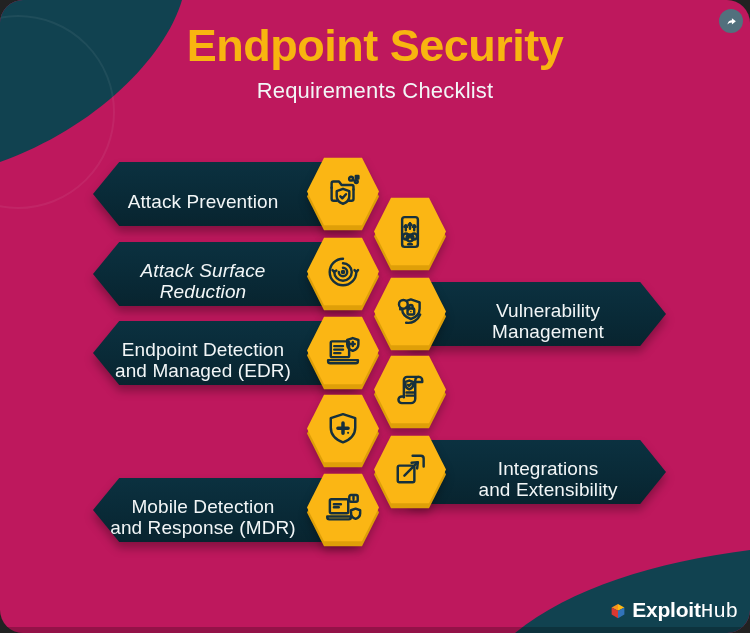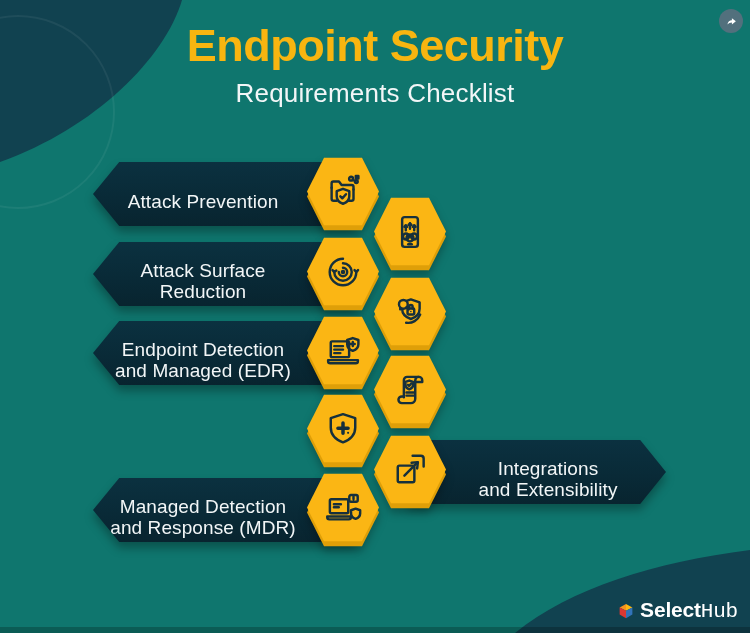--- a/index.html
+++ b/index.html
@@ -1,29 +1,30 @@
 <!DOCTYPE html>
 <html><head>
 <meta charset="utf-8">
 <style>
   html,body{margin:0;padding:0;}
   body{font-family:"Liberation Sans", sans-serif; background:#222;}
   .stage{
     position:relative; width:750px; height:633px; overflow:hidden;
-    background:#0f766e;
+    background:#be185d;
+    border-radius:23px;
   }
   svg{display:block;}
   
   .bg-svg{position:absolute; inset:0; width:750px; height:633px;}
   .bottom-strip{position:absolute; left:0; bottom:0; width:100%; height:6px;
     background:rgba(0,0,0,0.22);}
   
   .header{position:absolute; left:0; top:20px; width:100%; text-align:center;}
   .title{color:#f8b510; font-size:45px; font-weight:700; letter-spacing:-0.5px; line-height:1.15;}
-  .subtitle{color:#f2f6f7; font-size:26px; font-weight:400; margin-top:6px; letter-spacing:0.2px;}
+  .subtitle{color:#f2f6f7; font-size:22px; font-weight:400; margin-top:6px; letter-spacing:0.2px;}
   
   .share-btn{position:absolute; left:719px; top:9px; width:24px; height:24px;
     border-radius:50%; background:#52707d; display:flex; align-items:center;
     justify-content:center; cursor:pointer;}
   .share-btn svg{width:15px; height:15px;}
   
   .bar-wrap{position:absolute; height:64px; filter:drop-shadow(0 6px 5px rgba(0,0,0,0.30));}
   .bar{position:absolute; inset:0; background:linear-gradient(180deg,#0b3140 0%,#092a37 55%,#08242f 100%);
     display:flex; align-items:center; justify-content:center;}
   .bar.left-point{clip-path:polygon(10% 0, 100% 0, 100% 100%, 10% 100%, 0 50%);}
@@ -85,21 +86,21 @@
         <path d="M12,10.2 l3.6,1.3 v2.9 c0,2.4 -1.9,3.7 -3.6,4.3 c-1.7,-0.6 -3.6,-1.9 -3.6,-4.3 v-2.9 z"></path>
         <path d="M10.5,14.5 l1.1,1.1 2.1,-2.3"></path>
         <circle cx="16.6" cy="4.4" r="1.1"></circle>
         <circle cx="19.6" cy="6" r="0.8"></circle>
         <rect x="19.3" y="2.8" width="1.5" height="1.5"></rect>
         <path d="M17.6,5 l1.3,0.7"></path>
       </svg>
     </div>
   </div>
 
-  <div class="bar-wrap" style="left:93px; top:242px; width:262px;">
+  <div class="bar-wrap" style="left:93px; top:242px; width:262px;font-style:italic;">
     <div class="bar left-point">
       <div class="bar-label">Attack Surface
 Reduction</div>
     </div>
   </div>
   <div class="hex-wrap" style="left:307px; top:236px;">
     <div class="hex-shadow"></div>
     <div class="hex">
       <svg viewBox="0 0 24 24" fill="none" stroke="#16303c" stroke-width="1.4" stroke-linecap="round" stroke-linejoin="round">
         <circle cx="12" cy="12" r="1.3" fill="#16303c" stroke="none"></circle>
@@ -137,21 +138,21 @@
       <svg viewBox="0 0 24 24" fill="none" stroke="#16303c" stroke-width="1.4" stroke-linecap="round" stroke-linejoin="round">
         <path d="M12,3.5 l7,2.3 v5.3 c0,4.6 -3.6,7.2 -7,8.5 c-3.4,-1.3 -7,-3.9 -7,-8.5 V5.8 z"></path>
         <path d="M12,8.6 v5.8 M9.1,11.5 h5.8" stroke-width="2"></path>
         <circle cx="14.9" cy="14.2" r="0.6" fill="#16303c" stroke="none"></circle>
       </svg>
     </div>
   </div>
 
   <div class="bar-wrap" style="left:93px; top:478px; width:262px;">
     <div class="bar left-point">
-      <div class="bar-label">Managed Detection
+      <div class="bar-label">Mobile Detection
 and Response (MDR)</div>
     </div>
   </div>
   <div class="hex-wrap" style="left:307px; top:472px;">
     <div class="hex-shadow"></div>
     <div class="hex">
       <svg viewBox="0 0 24 24" fill="none" stroke="#16303c" stroke-width="1.4" stroke-linecap="round" stroke-linejoin="round">
         <rect x="4.5" y="7" width="10.5" height="8" rx="0.8"></rect>
         <path d="M6.8,9.8 h4 M6.8,11.6 h2.8"></path>
         <path d="M3,16.8 h13.5 v0.5 a1.2,1.2 0 0 1 -1.2,1.2 H4.2 a1.2,1.2 0 0 1 -1.2,-1.2 z"></path>
@@ -172,20 +173,26 @@
         <path d="M12,10.2 V7 M11.2,7.9 l0.8,-0.9 0.8,0.9"></path>
         <path d="M14.4,11 V8.2 M13.6,9 l0.8,-0.9 0.8,0.9"></path>
         <circle cx="9.7" cy="14.6" r="1.7"></circle>
         <circle cx="14.3" cy="14.6" r="1.7"></circle>
         <circle cx="12" cy="15.4" r="2"></circle>
         <path d="M11,19 h2"></path>
       </svg>
     </div>
   </div>
 
+  <div class="bar-wrap" style="left:408px; top:282px; width:258px;">
+    <div class="bar right-point">
+      <div class="bar-label">Vulnerability
+Management</div>
+    </div>
+  </div>
   <div class="hex-wrap" style="left:374px; top:276px;">
     <div class="hex-shadow"></div>
     <div class="hex">
       <svg viewBox="0 0 24 24" fill="none" stroke="#16303c" stroke-width="1.4" stroke-linecap="round" stroke-linejoin="round">
         <path d="M12.5,4.8 l5,1.7 v3.6 c0,3.2 -2.4,5 -5,5.9 c-2.6,-0.9 -5,-2.7 -5,-5.9 V6.5 z"></path>
         <path d="M17.8,13.5 a7.3,7.3 0 0 1 -8,4.6 M6.4,10.5 a7.3,7.3 0 0 1 2.2,-4.9"></path>
         <rect x="10.6" y="10" width="3.8" height="3.4" rx="0.5"></rect>
         <path d="M11.5,10 v-1 a1,1 0 0 1 2,0 v1"></path>
         <circle cx="12.5" cy="11.7" r="0.45" fill="#16303c" stroke="none"></circle>
         <circle cx="8.2" cy="7.6" r="2.5" fill="#fbb614"></circle>
@@ -226,16 +233,16 @@
     </div>
   </div>
 
   <div class="logo">
     <svg viewBox="0 0 24 24">
       <polygon points="12,2.5 3.5,7.2 12,11.8" fill="#f7931e"></polygon>
       <polygon points="12,2.5 20.5,7.2 12,11.8" fill="#fdb813"></polygon>
       <polygon points="3.5,7.2 12,11.8 12,21.5 3.5,16.8" fill="#db3832"></polygon>
       <polygon points="20.5,7.2 12,11.8 12,21.5 20.5,16.8" fill="#3273b9"></polygon>
     </svg>
-    <div class="logo-text"><span class="b">Select</span><span class="l">Hub</span></div>
+    <div class="logo-text"><span class="b">Exploit</span><span class="l">Hub</span></div>
   </div>
 
 </div>
 
 </body></html>

